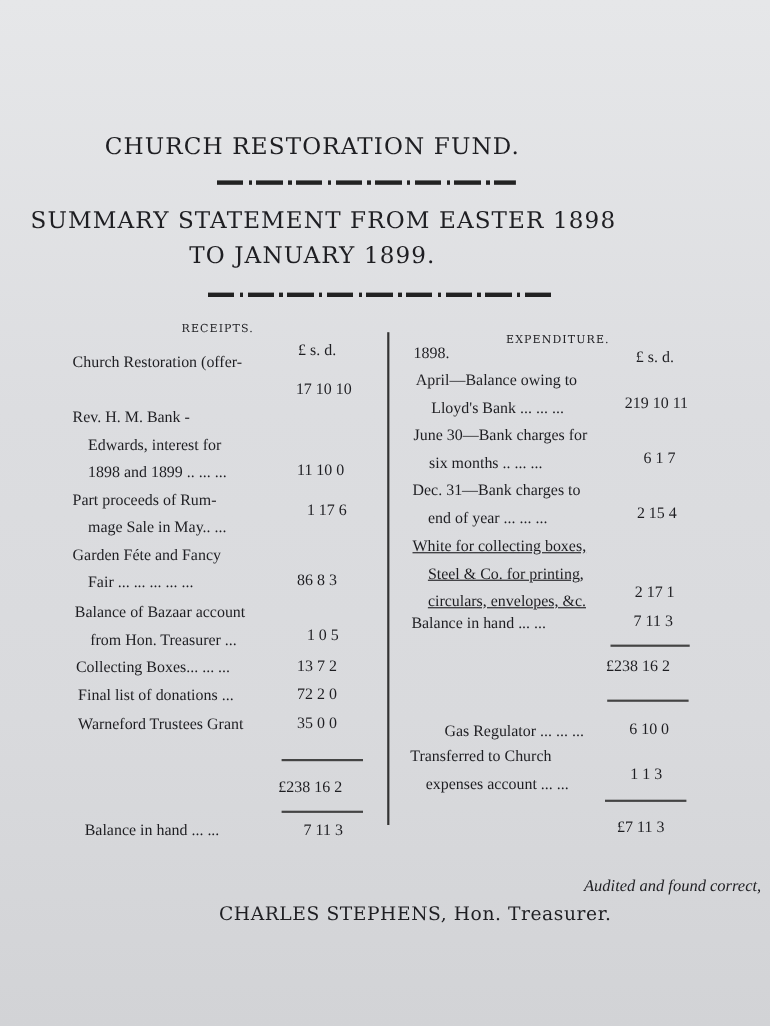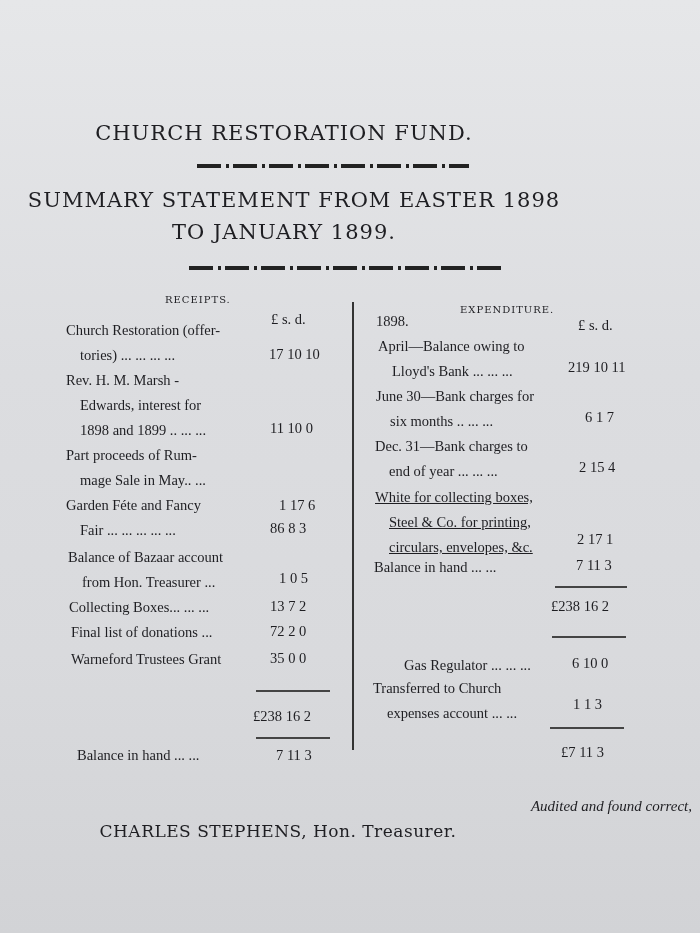--- a/index.html
+++ b/index.html
@@ -30,53 +30,52 @@
   }
   .vline { position: absolute; left: 352px; top: 302px; width: 1.5px; height: 448px; background: #333; }
 
   .entry { position: absolute; font-size: 14.5px; line-height: 25px; }
   .entry .line { white-space: nowrap; height: 25px; position: relative; }
   .entry .ind { padding-left: 14px; }
   .amt { position: absolute; top: 0; font-size: 14.5px; }
   .lsd { position: absolute; font-size: 14.5px; }
   .hr { position: absolute; height: 1.5px; background: #444; }
   .footer-it { position: absolute; left: 0; width: 692px; text-align: right; top: 798px; font-style: italic; font-size: 15px; }
-  .footer-sig { position: absolute; left: 0; width: 556px; text-align: center; top: 821px; font-size: 17px; font-family: "DejaVu Serif", serif; letter-spacing: 0.5px; }
+  .footer-sig { position: absolute; left: 0; width: 556px; text-align: right; top: 821px; font-size: 17px; font-family: "DejaVu Serif", serif; letter-spacing: 0.5px; }
 </style>
 </head>
 <body>
 
 <div class="page">
   <div class="title t1">CHURCH RESTORATION FUND.</div>
   <div class="rule r1"></div>
   <div class="title t2">SUMMARY STATEMENT FROM EASTER 1898</div>
   <div class="title t3">TO JANUARY 1899.</div>
   <div class="rule r2"></div>
 
   <div class="col-head" style="left:165px; top:294px;">RECEIPTS.</div>
   <div class="lsd" style="left:271px; top:311px;">£ s. d.</div>
 
   <div class="entry" style="left:66px; top:318px;">
     <div class="line">Church Restoration (offer-</div>
-    <div class="line ind">tories) ... ... ... ...</div>
   </div>
   <div class="amt" style="left:269px; top:346px;">17 10 10</div>
 
   <div class="entry" style="left:66px; top:368px;">
-    <div class="line">Rev. H. M. Marsh -</div>
+    <div class="line">Rev. H. M. Bank -</div>
     <div class="line ind">Edwards, interest for</div>
     <div class="line ind">1898 and 1899 .. ... ...</div>
   </div>
   <div class="amt" style="left:270px; top:420px;">11 10 0</div>
 
   <div class="entry" style="left:66px; top:443px;">
     <div class="line">Part proceeds of Rum-</div>
     <div class="line ind">mage Sale in May.. ...</div>
   </div>
-  <div class="amt" style="left:279px; top:497px;">1 17 6</div>
+  <div class="amt" style="left:279px; top:456px;">1 17 6</div>
 
   <div class="entry" style="left:66px; top:493px;">
     <div class="line">Garden Féte and Fancy</div>
     <div class="line ind">Fair ... ... ... ... ...</div>
   </div>
   <div class="amt" style="left:270px; top:520px;">86 8 3</div>
 
   <div class="entry" style="left:68px; top:545px;">
     <div class="line">Balance of Bazaar account</div>
     <div class="line ind">from Hon. Treasurer ...</div>

